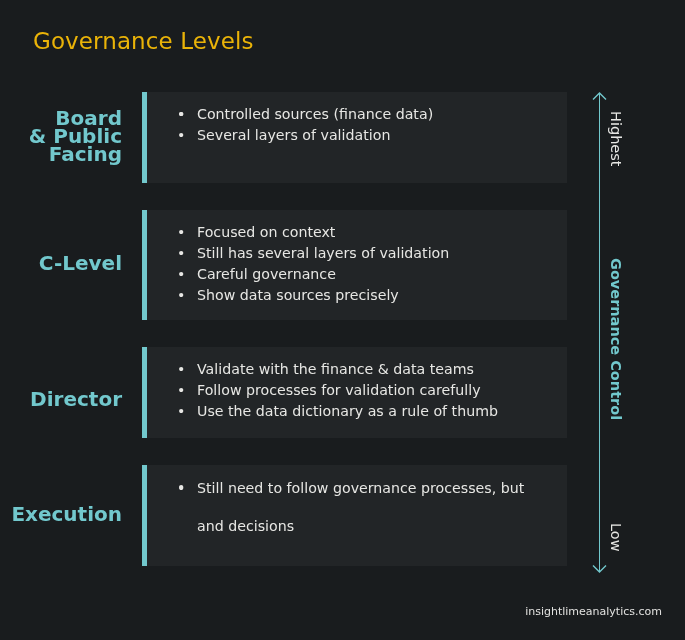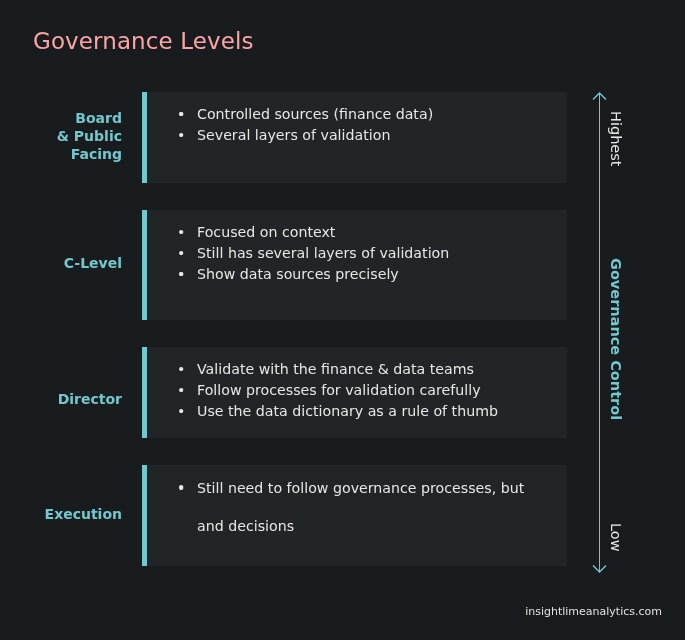--- a/index.html
+++ b/index.html
@@ -1,23 +1,23 @@
 <!DOCTYPE html>
 <html><head>
 <meta charset="utf-8">
 <style>
   html, body { margin:0; padding:0; }
   body {
     width:685px; height:640px; background:#191c1e; position:relative; overflow:hidden;
     font-family:"DejaVu Sans", "Liberation Sans", sans-serif; color:#e9e9e6;
   }
-  .title { position:absolute; left:33px; top:28px; font-size:23px; color:#fca5a5; letter-spacing:0.1px; }
+  .title { position:absolute; left:33px; top:28px; font-size:23px; color:#eab308; letter-spacing:0.1px; }
   .label {
     position:absolute; right:563px; text-align:right; color:#72c8cd; font-weight:bold;
-    font-size:14px; line-height:18px;
+    font-size:20px; line-height:18px;
   }
   .box {
     position:absolute; left:142px; width:425px; background:#222527;
     border-left:5px solid #72c8cd; box-sizing:border-box;
   }
   .box ul { margin:0; padding:0; list-style:none; position:absolute; left:30px; }
   .box li {
     position:relative; padding-left:20px; font-size:14.2px; line-height:21px; color:#e7e7e4;
   }
   .box li .dot { position:absolute; left:0; top:0; }
@@ -50,21 +50,21 @@
 </div>
 
 <div>
   <div class="label" style="top:254px;">
     <div>C-Level</div>
   </div>
   <div class="box" style="top:210px; height:110px;">
     <ul style="top:12px;">
       <li><span class="dot">•</span><span>Focused on context</span></li>
       <li><span class="dot">•</span><span>Still has several layers of validation</span></li>
-      <li><span class="dot">•</span></li>
+      <li><span class="dot">•</span><span>Careful governance</span></li>
       <li><span class="dot">•</span><span>Show data sources precisely</span></li>
     </ul>
   </div>
 </div>
 
 <div>
   <div class="label" style="top:390px;">
     <div>Director</div>
   </div>
   <div class="box" style="top:347px; height:91px;">

